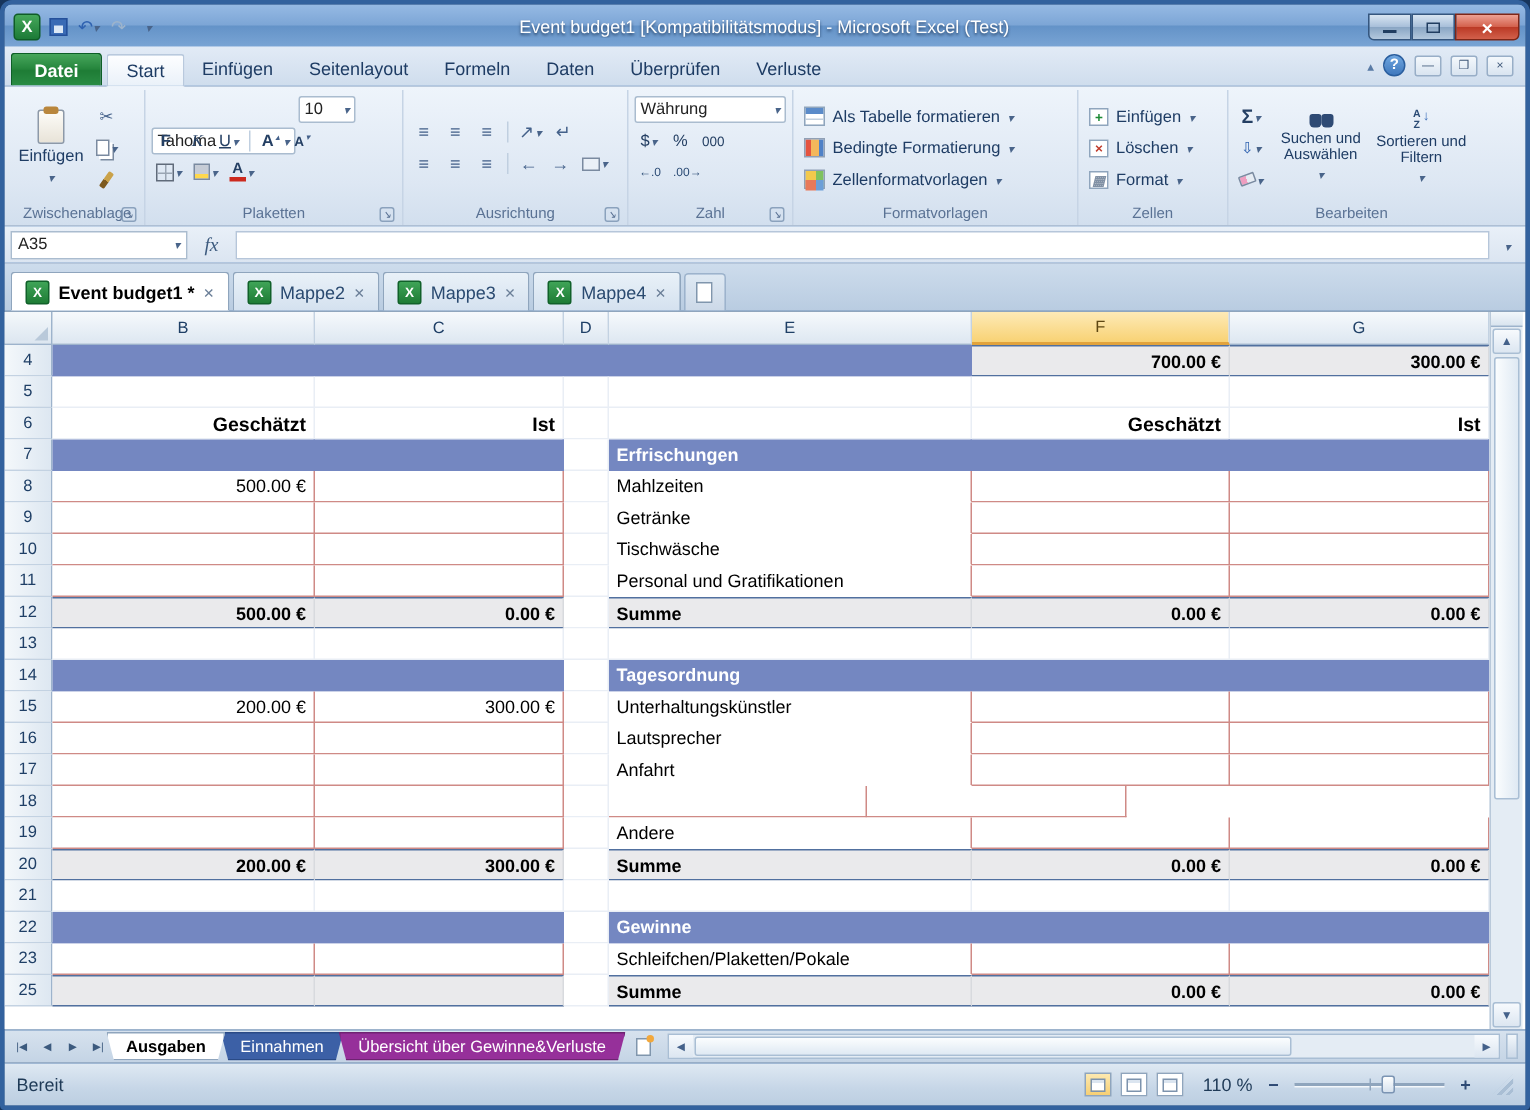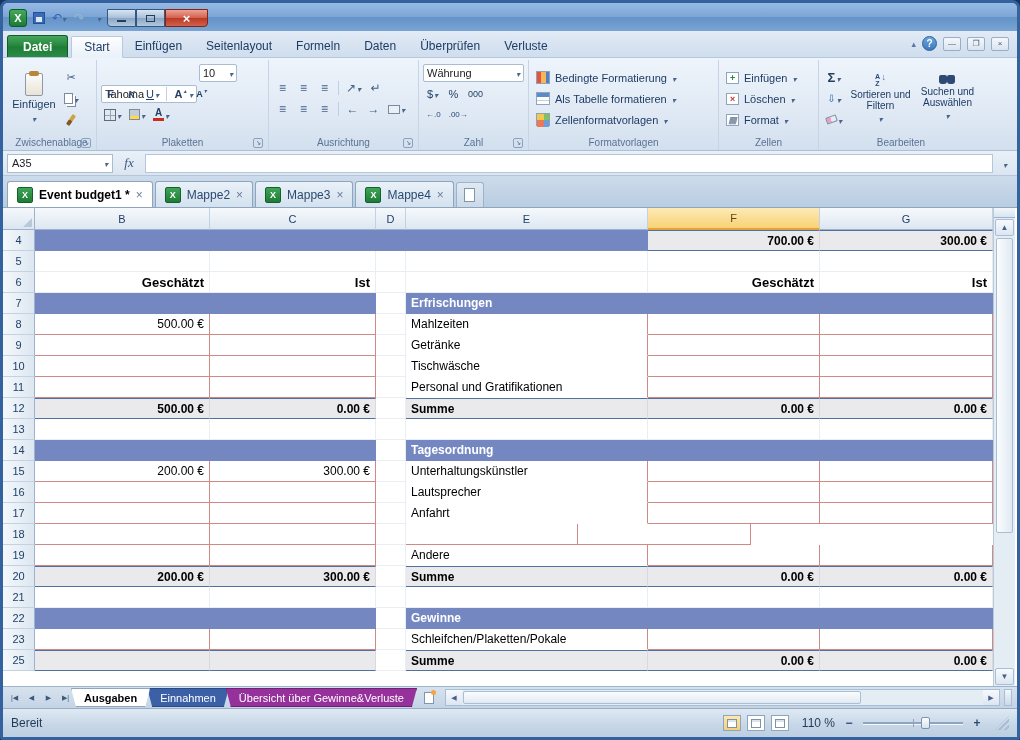--- a/index.html
+++ b/index.html
@@ -103,21 +103,21 @@
     font-size:10px; color:#1e3c64; text-align:center; line-height:11px; }
   .az-icon { display:flex; flex-direction:column; font-size:7px; line-height:7px; font-weight:bold; color:#2a4a74; position:relative; padding-right:6px; }
   .az-icon::after { content:"↓"; position:absolute; right:0; top:1px; font-size:9px; color:#3a6db8; }
   .binoc { display:inline-block; width:16px; height:9px; position:relative; }
   .binoc::before,.binoc::after { content:""; position:absolute; top:0; width:8px; height:9px; background:#2e4a74; border-radius:2px 2px 3px 3px; }
   .binoc::before { left:0; } .binoc::after { right:0; }
 
   
   .formula-bar { height:25px; background:linear-gradient(180deg,#e9f0f8,#dbe5f1); display:flex; align-items:center;
     padding:2px 4px; border-bottom:1px solid #b6c6da; gap:4px; }
-  .name-box { width:106px; height:19px; background:#fff; border:1px solid #aabccf; display:flex; align-items:center;
+  .name-box { width:118px; height:19px; background:#fff; border:1px solid #aabccf; display:flex; align-items:center;
     justify-content:space-between; padding:0 4px; font-size:11px; color:#222; }
   .fx { width:24px; text-align:center; font-family:"Liberation Serif",serif; font-style:italic; font-size:13px; color:#3c5a7e; }
   .formula-input { flex:1; height:19px; background:#fff; border:1px solid #b6c6da; }
   .fb-expand { width:16px; display:flex; justify-content:center; }
 
   
   .doc-tabs { height:32px; background:linear-gradient(180deg,#cddcec,#b9cce1); display:flex; align-items:flex-end;
     padding:3px 4px 0; gap:2px; border-bottom:1px solid #8fa5bd; }
   .doc-tab { height:26px; display:flex; align-items:center; gap:6px; padding:0 9px; border:1px solid #8fa5bd; border-bottom:none;
     border-radius:3px 3px 0 0; background:linear-gradient(180deg,#e9f1f8,#d4e1ef); font-size:12px; color:#2a4a70; }
@@ -216,20 +216,21 @@
           <span class="undo-g">↶</span>
           <i class="dd"></i>
         </span>
       <span class="qat-btn">
           <span class="redo-g">↷</span>
         </span>
       <span class="qat-btn">
           <i class="dd"></i>
         </span>
     </div>
+    <div class="title-text">Event budget1 [Kompatibilitätsmodus] - Microsoft Excel (Test)</div>
     <div class="win-controls">
       <span class="win-btn min">
           <span class="minbar"></span>
         </span>
       <span class="win-btn">
           <span class="maxbox"></span>
         </span>
       <span class="win-btn close">×</span>
     </div>
   </div>
@@ -410,27 +411,27 @@
       </div>
       <div class="g-label">
         <span>Zahl</span>
         <i class="launcher"></i>
       </div>
     </div>
 
     <div class="rgroup" style="width:190px">
       <div class="g-body" style="flex-direction:column;gap:0;justify-content:center">
         <div class="style-btn">
+          <i class="ft-icon"></i>
+          <span>Als Tabelle formatieren</span>
+          <i class="dd"></i>
+        </div>
+        <div class="style-btn">
           <i class="cf-icon"></i>
           <span>Bedingte Formatierung</span>
-          <i class="dd"></i>
-        </div>
-        <div class="style-btn">
-          <i class="ft-icon"></i>
-          <span>Als Tabelle formatieren</span>
           <i class="dd"></i>
         </div>
         <div class="style-btn">
           <i class="cs-icon"></i>
           <span>Zellenformatvorlagen</span>
           <i class="dd"></i>
         </div>
       </div>
       <div class="g-label">
         <span>Formatvorlagen</span>
@@ -470,30 +471,30 @@
           <span class="mini-btn">
               <i class="fill-dn">⇩</i>
               <i class="dd"></i>
             </span>
           <span class="mini-btn">
               <i class="eraser"></i>
               <i class="dd"></i>
             </span>
         </div>
         <div class="big-edit">
+          <span class="binoc"></span>
+          <span>Suchen und Auswählen</span>
+          <i class="dd"></i>
+        </div>
+        <div class="big-edit">
           <span class="az-icon">
               <span>A</span>
               <span>Z</span>
             </span>
           <span>Sortieren und Filtern</span>
-          <i class="dd"></i>
-        </div>
-        <div class="big-edit">
-          <span class="binoc"></span>
-          <span>Suchen und Auswählen</span>
           <i class="dd"></i>
         </div>
       </div>
       <div class="g-label">
         <span>Bearbeiten</span>
       </div>
     </div>
 
   </div>
 

